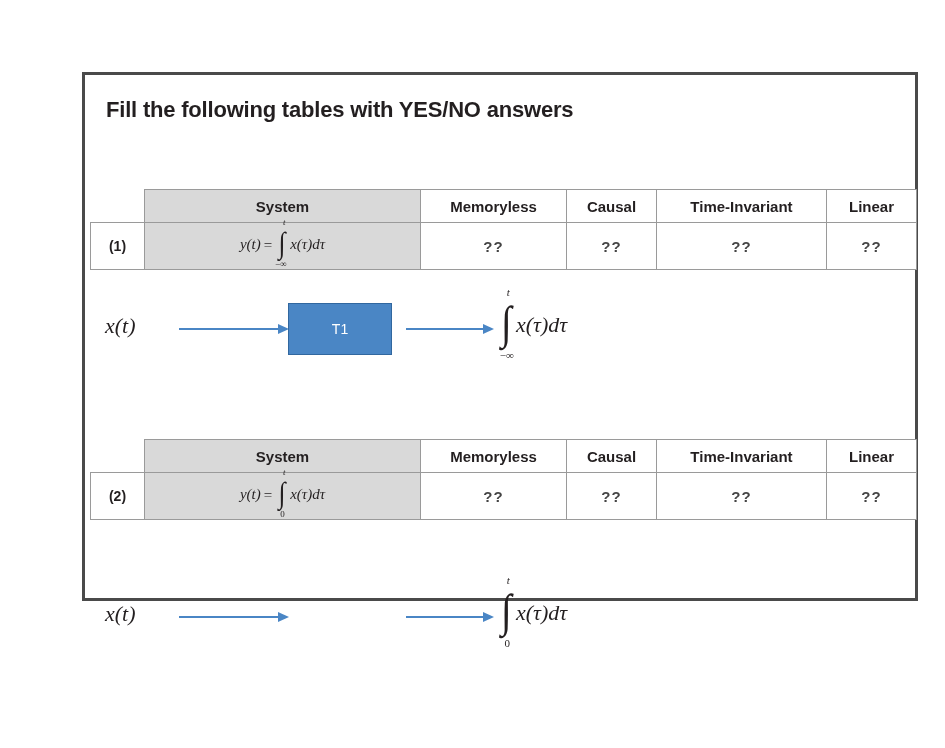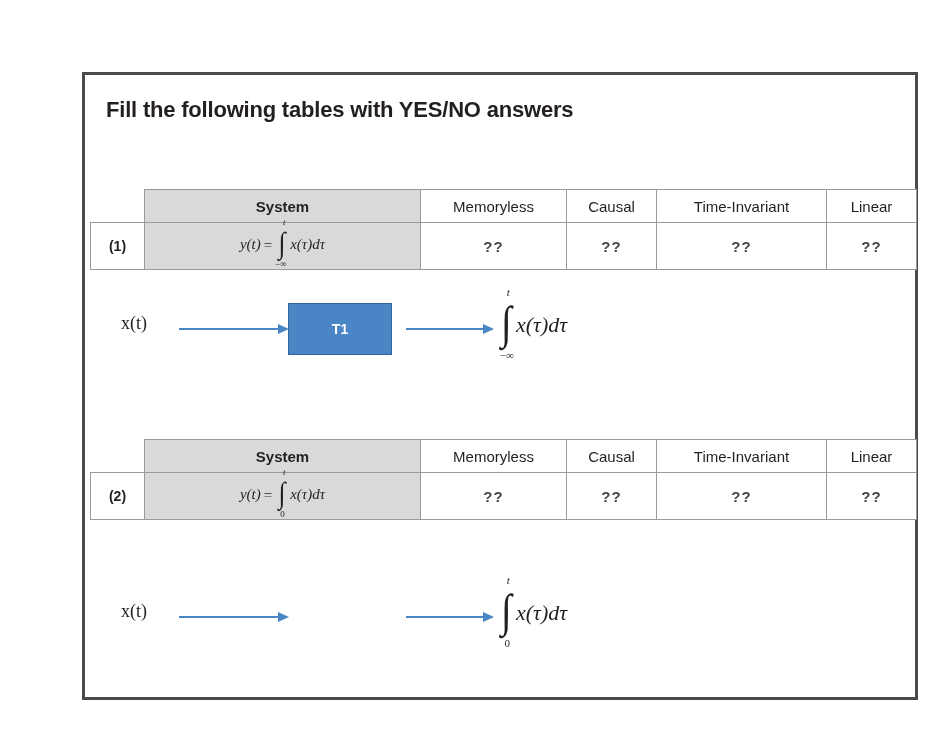--- a/index.html
+++ b/index.html
@@ -12,21 +12,21 @@
     height: 748px;
     font-family: "Liberation Sans", sans-serif;
     -webkit-font-smoothing: antialiased;
   }
 
   #page {
     position: absolute;
     left: 82px;
     top: 72px;
     width: 836px;
-    height: 628px;
+    height: 529px;
     border: 3px solid #4a4a4a;
     background: #ffffff;
     box-sizing: border-box;
   }
 
   .page-title {
     position: absolute;
     left: 21px;
     top: 22px;
     font-size: 22px;
@@ -65,21 +65,21 @@
   .hdr-blank {
     height: 33px;
     background: #ffffff;
     border-left: 1px solid #ffffff !important;
     border-top: 1px solid #ffffff !important;
   }
   .hdr-cell {
     height: 33px;
     background: #ffffff;
     font-size: 15px;
-    font-weight: normal;
+    font-weight: bold;
     color: #231f20;
     white-space: nowrap;
   }
   .hdr-sys {
     height: 33px;
     background: #d9d9d9;
     font-size: 15px;
     font-weight: bold;
     color: #231f20;
     margin-left: 11px;
@@ -166,24 +166,25 @@
     position: absolute;
     left: 0;
     width: 826px;
     height: 86px;
   }
   .diagram.d1 { top: 210px; }
   .diagram.d2 { top: 498px; }
 
   .sig-in {
     position: absolute;
-    left: 36px;
+    left: 20px;
     top: 28px;
     font-family: "Liberation Serif", serif;
-    font-size: 18px;
+    font-style: italic;
+    font-size: 22px;
     color: #231f20;
   }
 
   .arrow {
     position: absolute;
     height: 10px;
   }
   .arrow .shaft {
     position: absolute;
     left: 0;
@@ -214,21 +215,21 @@
     width: 102px;
     height: 50px;
     background: #4a86c5;
     border: 1px solid #31679f;
     display: flex;
     align-items: center;
     justify-content: center;
     color: #ffffff;
     font-family: "Liberation Sans", sans-serif;
     font-size: 14px;
-    font-weight: bold;
+    font-weight: normal;
   }
 
   .sig-out {
     position: absolute;
     left: 412px;
     top: 27px;
     font-family: "Liberation Serif", serif;
     font-style: italic;
     font-size: 22px;
     color: #231f20;

